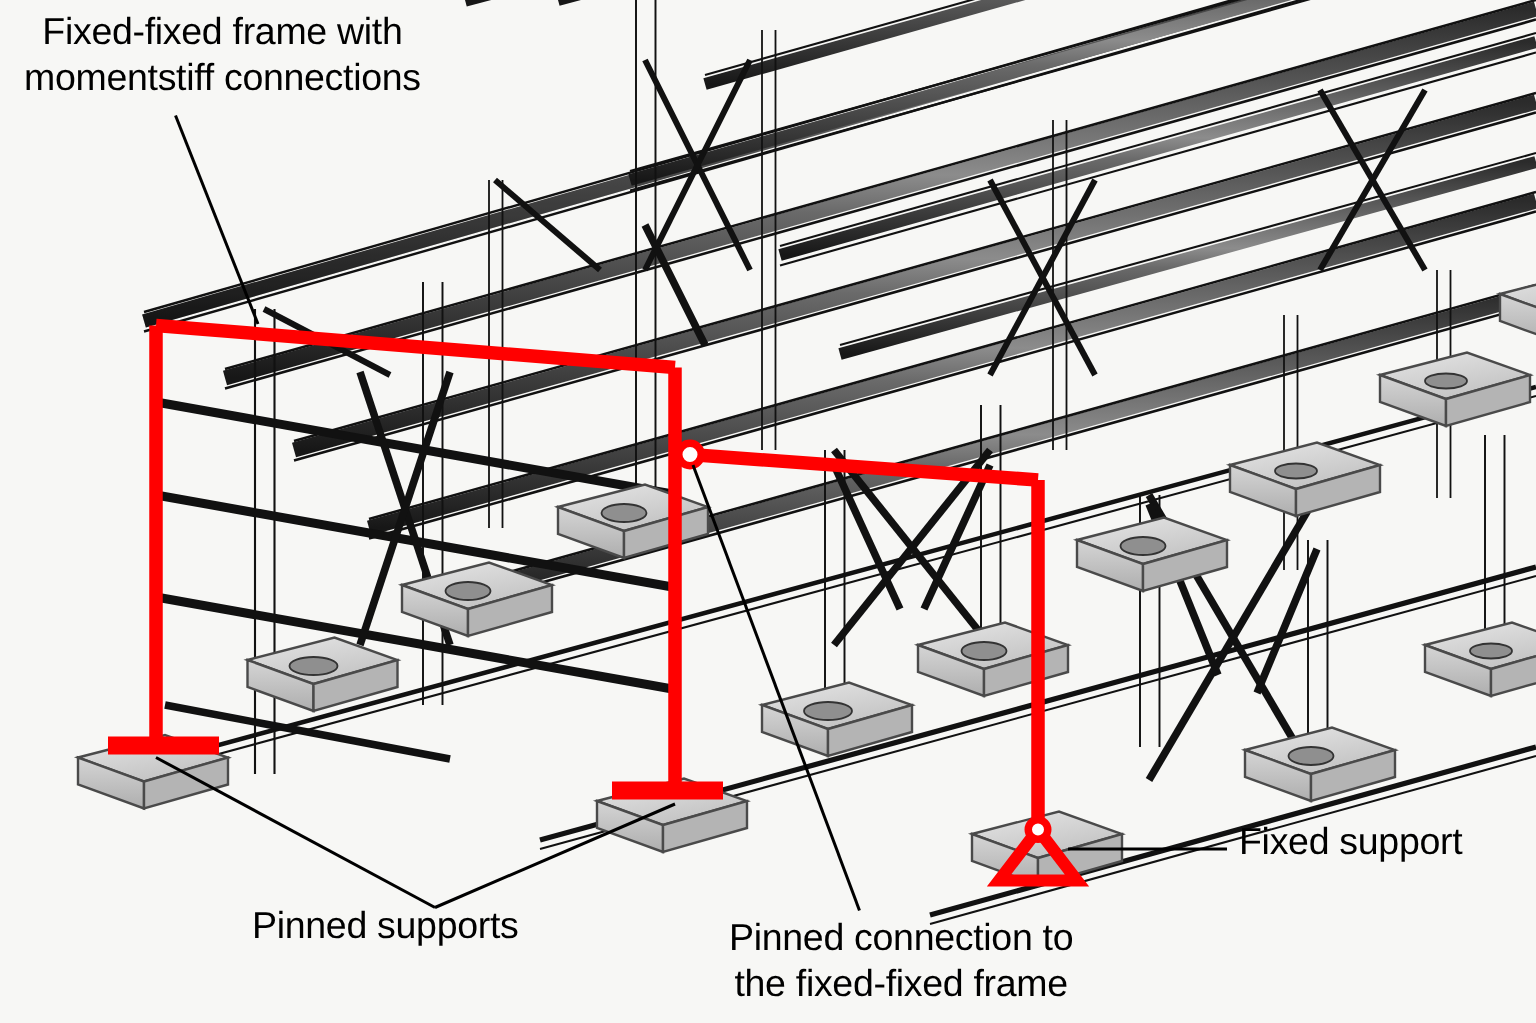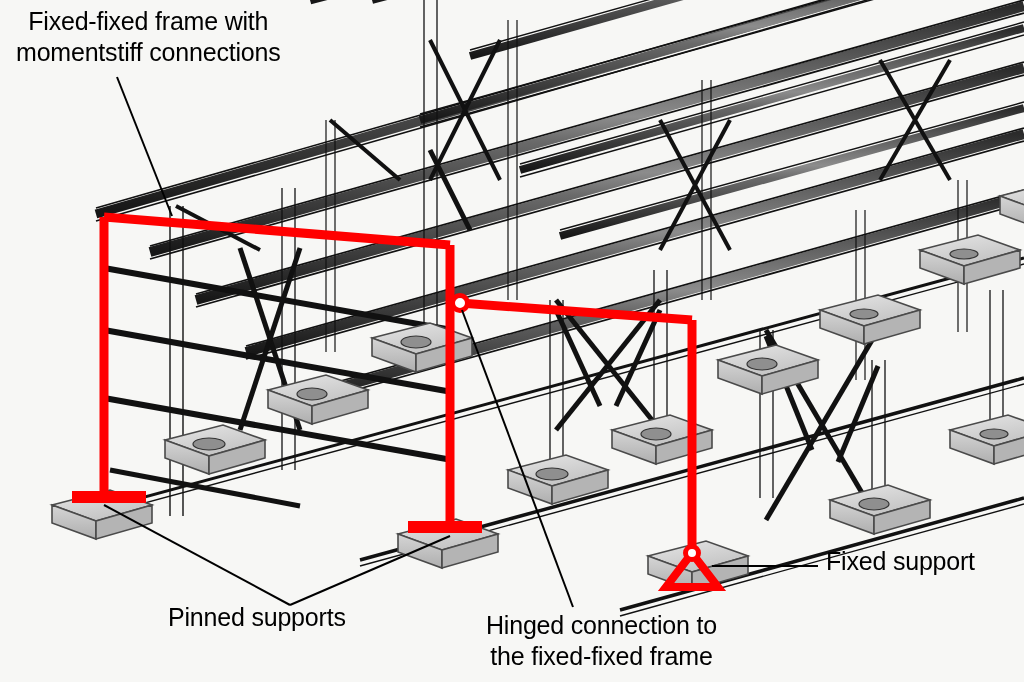--- a/index.html
+++ b/index.html
@@ -337,18 +337,18 @@
     <path d="M462,310 L573,607"></path>
     <path d="M712,566 L818,566"></path>
   </g>
 </svg>
 
 <div class="anno" id="anno-frame">Fixed-fixed frame with
 momentstiff connections</div>
 
 <div class="anno" id="anno-fixed">Pinned supports</div>
 
-<div class="anno" id="anno-hinge">Hinged connection to
+<div class="anno" id="anno-hinge">Pinned connection to
 the fixed-fixed frame</div>
 
 <div class="anno" id="anno-pinned">Fixed support</div>
 
 </div>
 
 </body></html>

